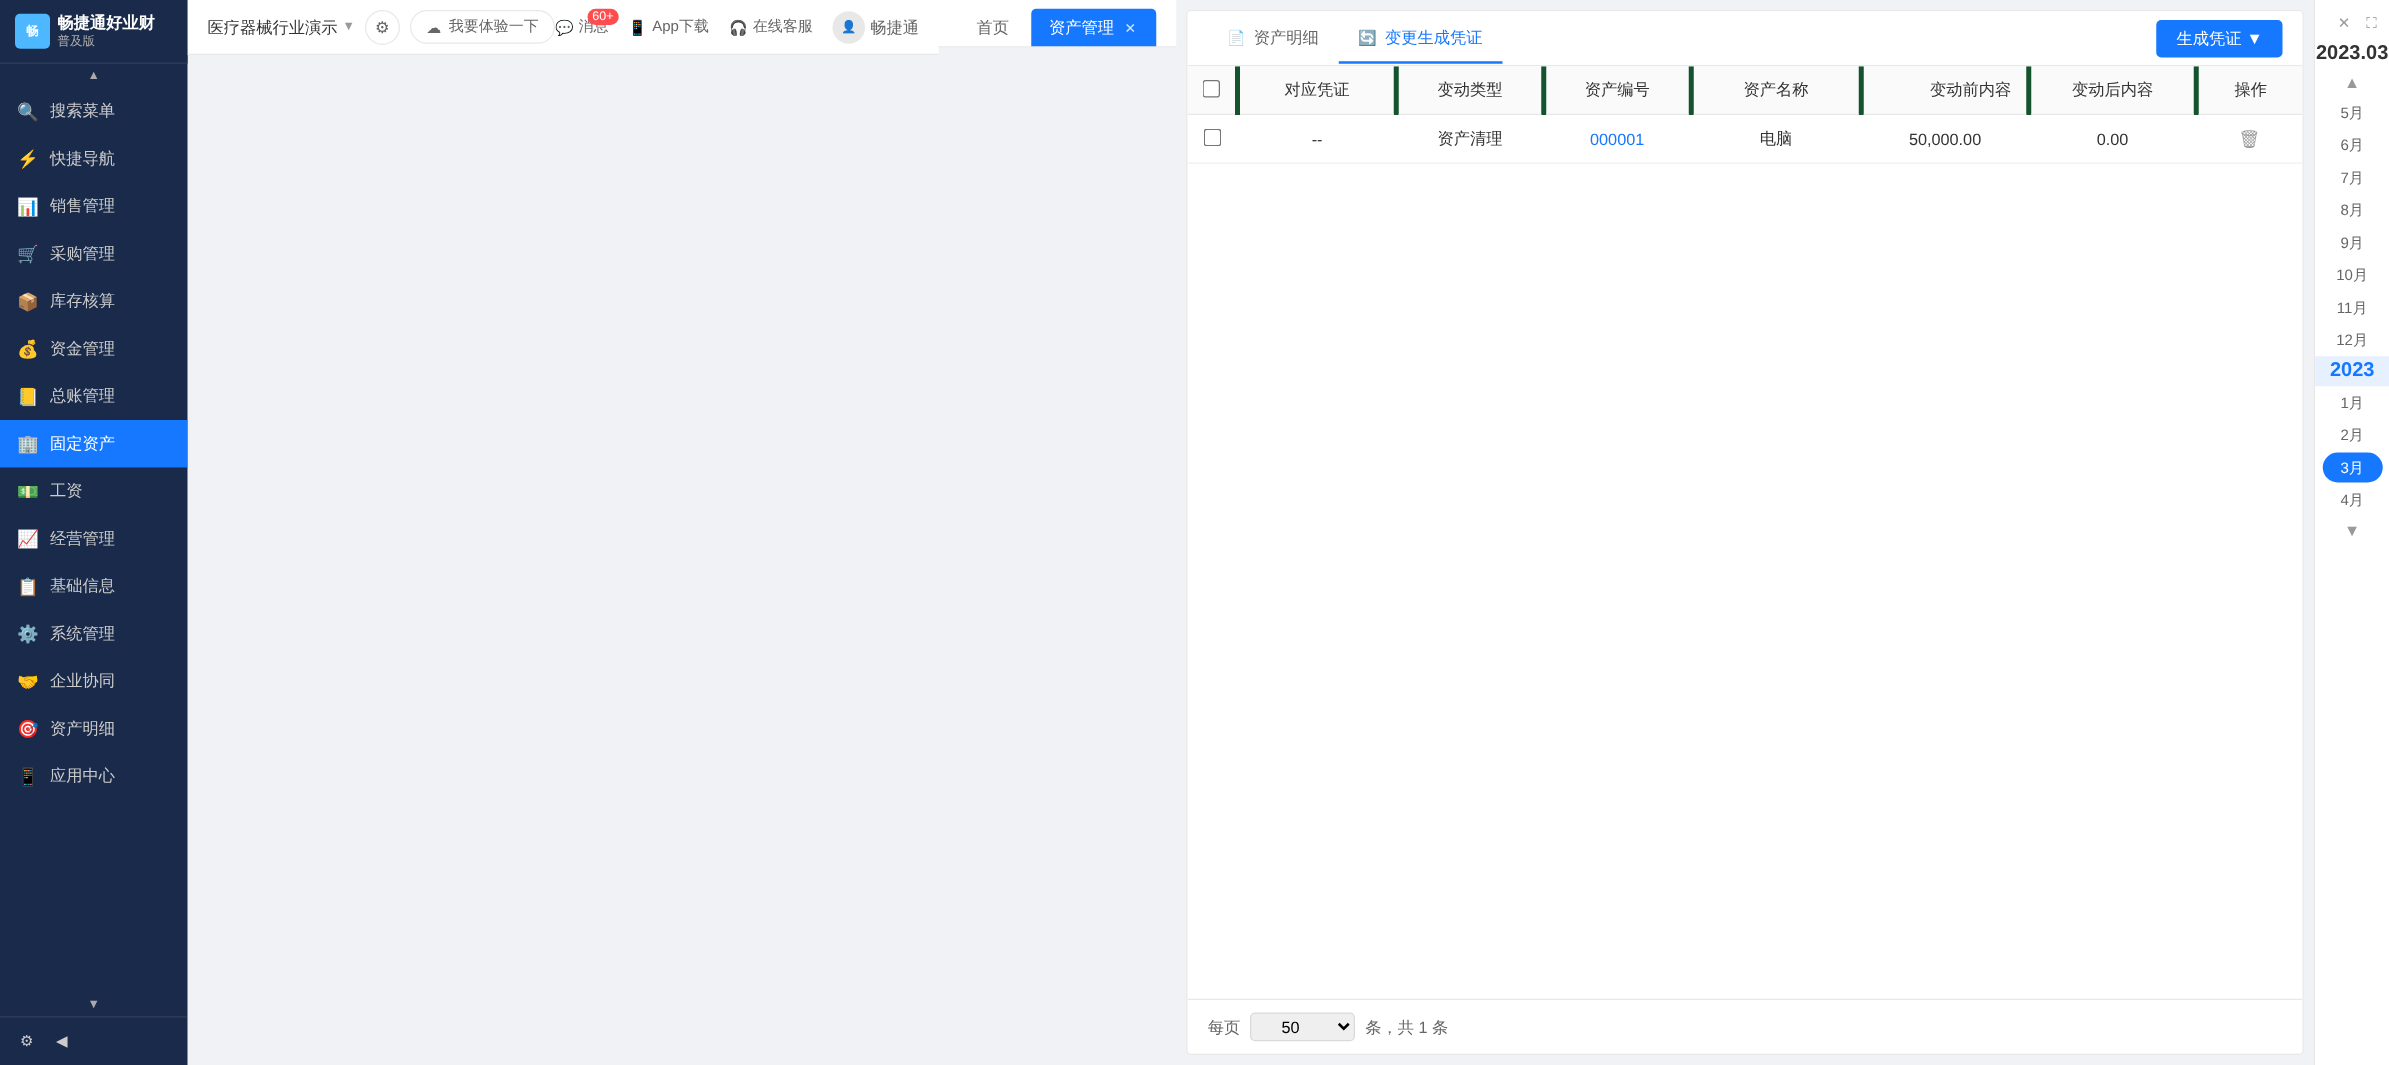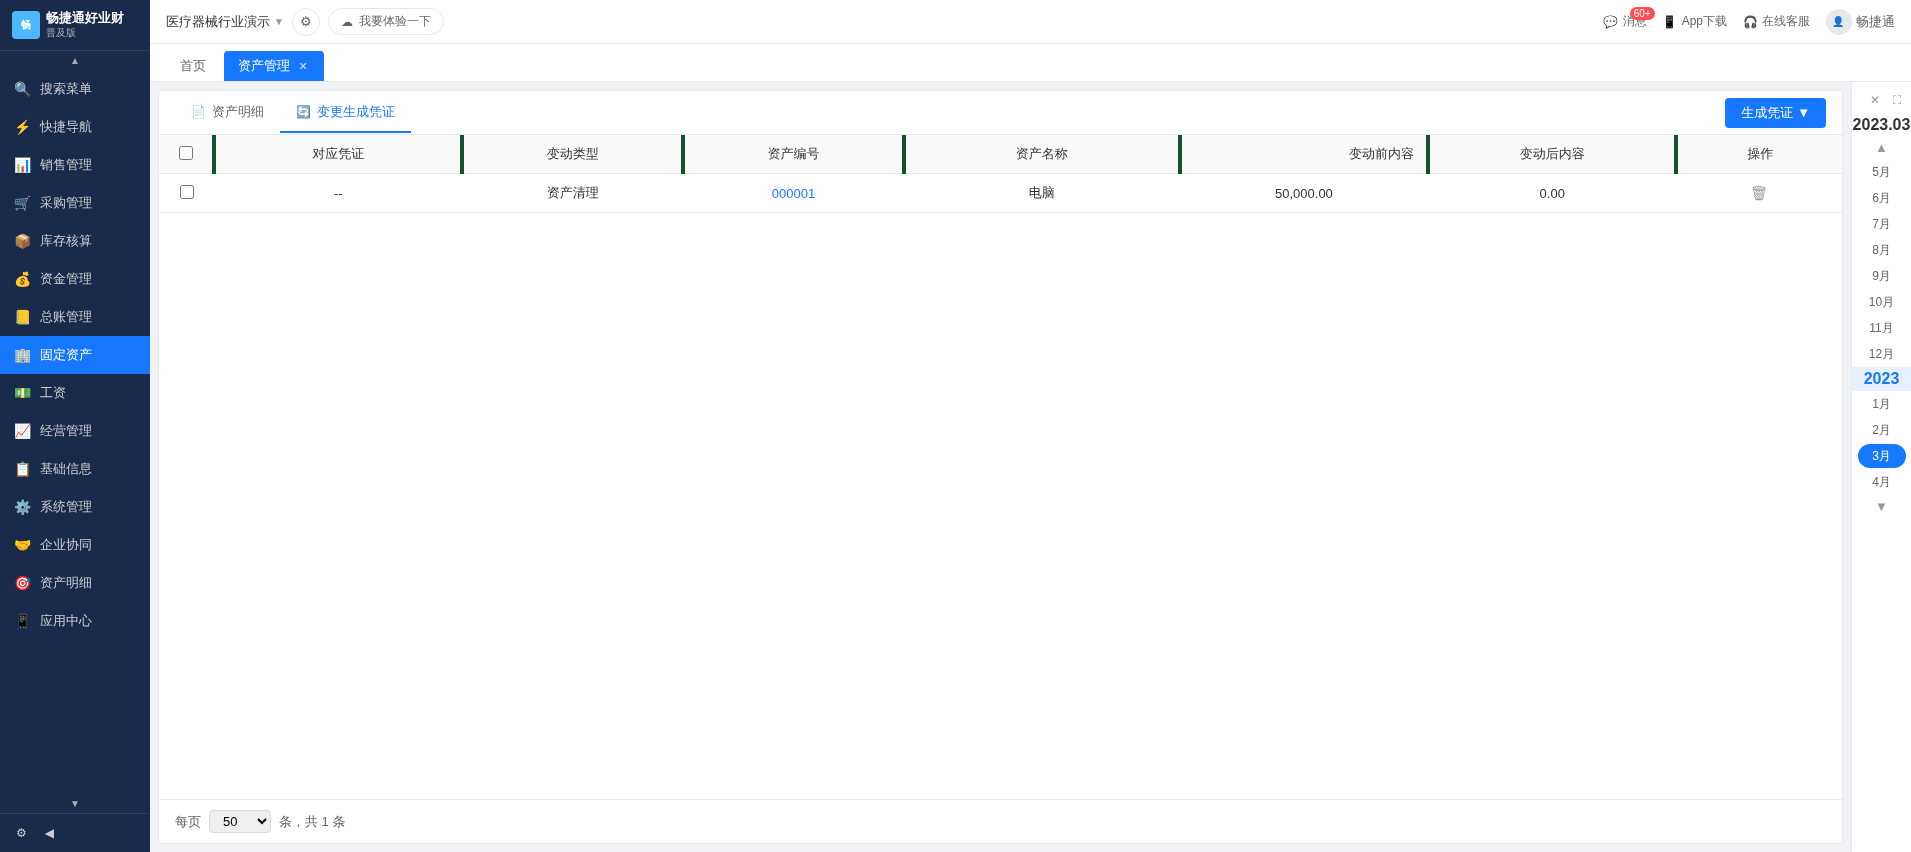--- a/index.html
+++ b/index.html
@@ -70,21 +70,21 @@
       color: #aaa;
       cursor: pointer;
       font-size: 10px;
       padding: 4px;
     }
 
     
     .main-area {
       flex: 1;
       display: flex;
-      flex-direction: column;
+      flex-direction: row;
       overflow: hidden;
     }
 
     
     .top-header {
       background: white;
       border-bottom: 1px solid #e8e8e8;
       padding: 0 16px;
       height: 44px;
       display: flex;
@@ -325,21 +325,21 @@
     .pagination {
       border-top: 1px solid #e8e8e8;
       padding: 10px 16px;
       display: flex;
       align-items: center;
       gap: 8px;
       font-size: 13px;
       color: #666;
     }
     .page-size-select {
-      padding: 2px 9px;
+      padding: 2px 20px;
       border: 1px solid #d9d9d9;
       border-radius: 4px;
       font-size: 13px;
       cursor: pointer;
     }
 
     
     .right-panel {
       width: 60px;
       background: white;

